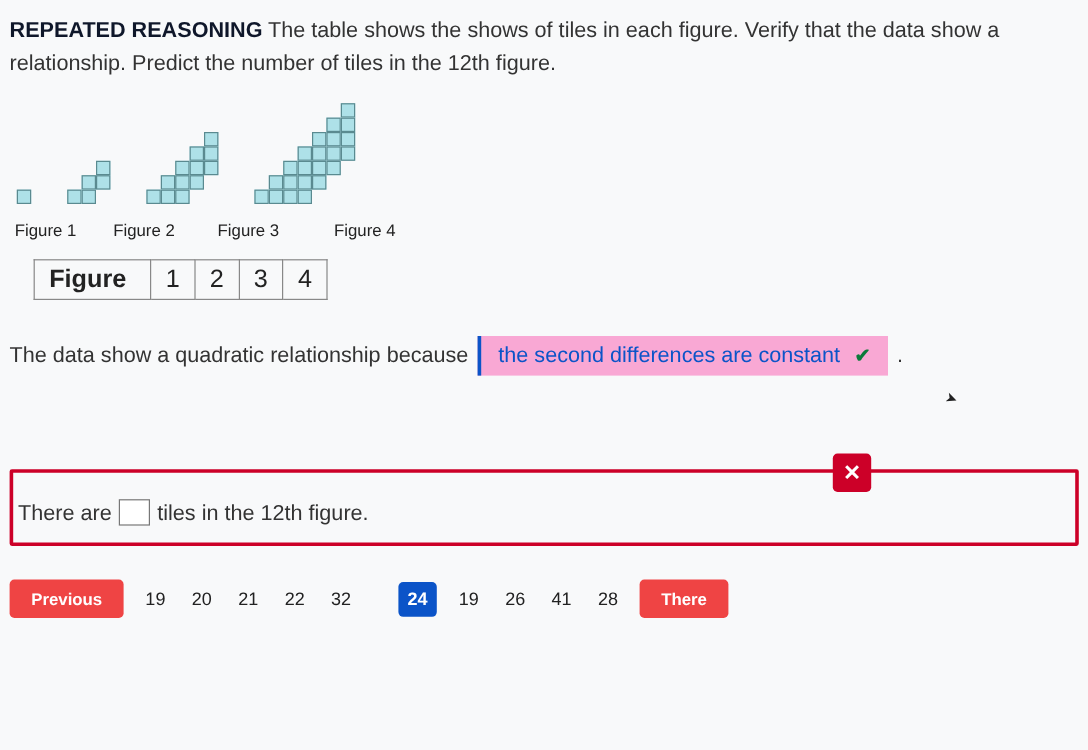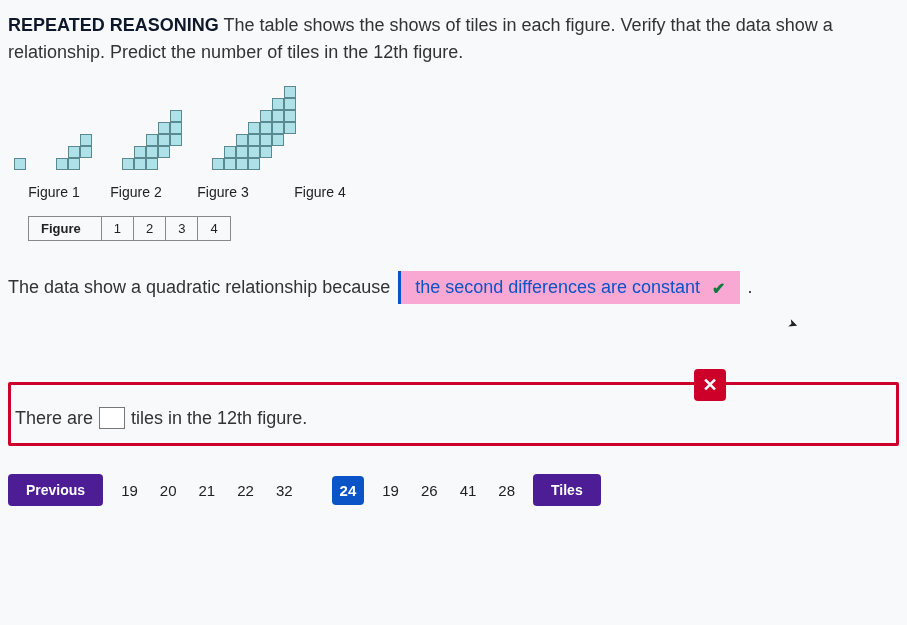--- a/index.html
+++ b/index.html
@@ -34,21 +34,21 @@
   }
   .tile.empty { background: transparent; border-color: transparent; }
   .fig-label {
     font-size: 14px;
     margin-top: 6px;
     color: #222;
   }
   .data-table {
     border-collapse: collapse;
     margin: 16px 0 30px 20px;
-    font-size: 13px;
+    font-size: 21px;
   }
   .data-table td, .data-table th {
     border: 1px solid #888;
     padding: 4px 12px;
     text-align: center;
     color: #222;
     font-weight: normal;
   }
   .data-table th {
     text-align: left;
@@ -116,21 +116,21 @@
     background: #fff;
   }
   .pager {
     display: flex;
     align-items: center;
     gap: 14px;
     font-size: 15px;
     color: #222;
   }
   .btn {
-    background: #4c1d95;
+    background: #ef4444;
     color: #fff;
     padding: 8px 18px;
     border-radius: 4px;
     font-weight: bold;
     font-size: 14px;
     border: none;
     cursor: pointer;
   }
   .page-num {
     padding: 4px 4px;
@@ -251,21 +251,21 @@
       <div class="tile"></div>
         <div class="tile"></div>
         <div class="tile"></div>
         <div class="tile"></div>
         <div class="tile empty"></div>
         <div class="tile empty"></div>
         <div class="tile empty"></div>
     </div>
   </div>
 </div>
-<div class="figures-row" style="align-items:flex-start;gap:22px;margin-top:0;margin-left:16px;">
+<div class="figures-row" style="align-items:flex-start;gap:22px;margin-top:0;margin-left:0;">
   <div class="fig-label" style="width:60px;text-align:center;">Figure 1</div>
   <div class="fig-label" style="width:60px;text-align:center;">Figure 2</div>
   <div class="fig-label" style="width:70px;text-align:center;">Figure 3</div>
   <div class="fig-label" style="width:80px;text-align:center;">Figure 4</div>
 </div>
 
 <table class="data-table">
   <tbody>
       <tr>
     <th>Figure</th>
@@ -305,14 +305,14 @@
       <span class="page-num">20</span>
       <span class="page-num">21</span>
       <span class="page-num">22</span>
       <span class="page-num">32</span>
       <span class="page-num current">24</span>
       <span class="page-num">19</span>
       <span class="page-num">26</span>
       <span class="page-num">41</span>
       <span class="page-num">28</span>
     </span>
-  <button class="btn">Tiles</button>
+  <button class="btn">There</button>
 </div>
 
 </body></html>

